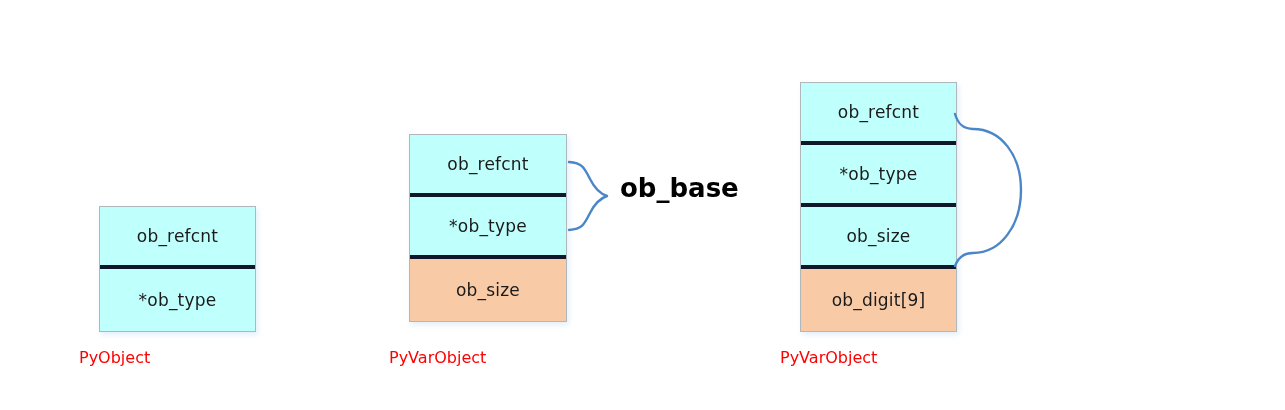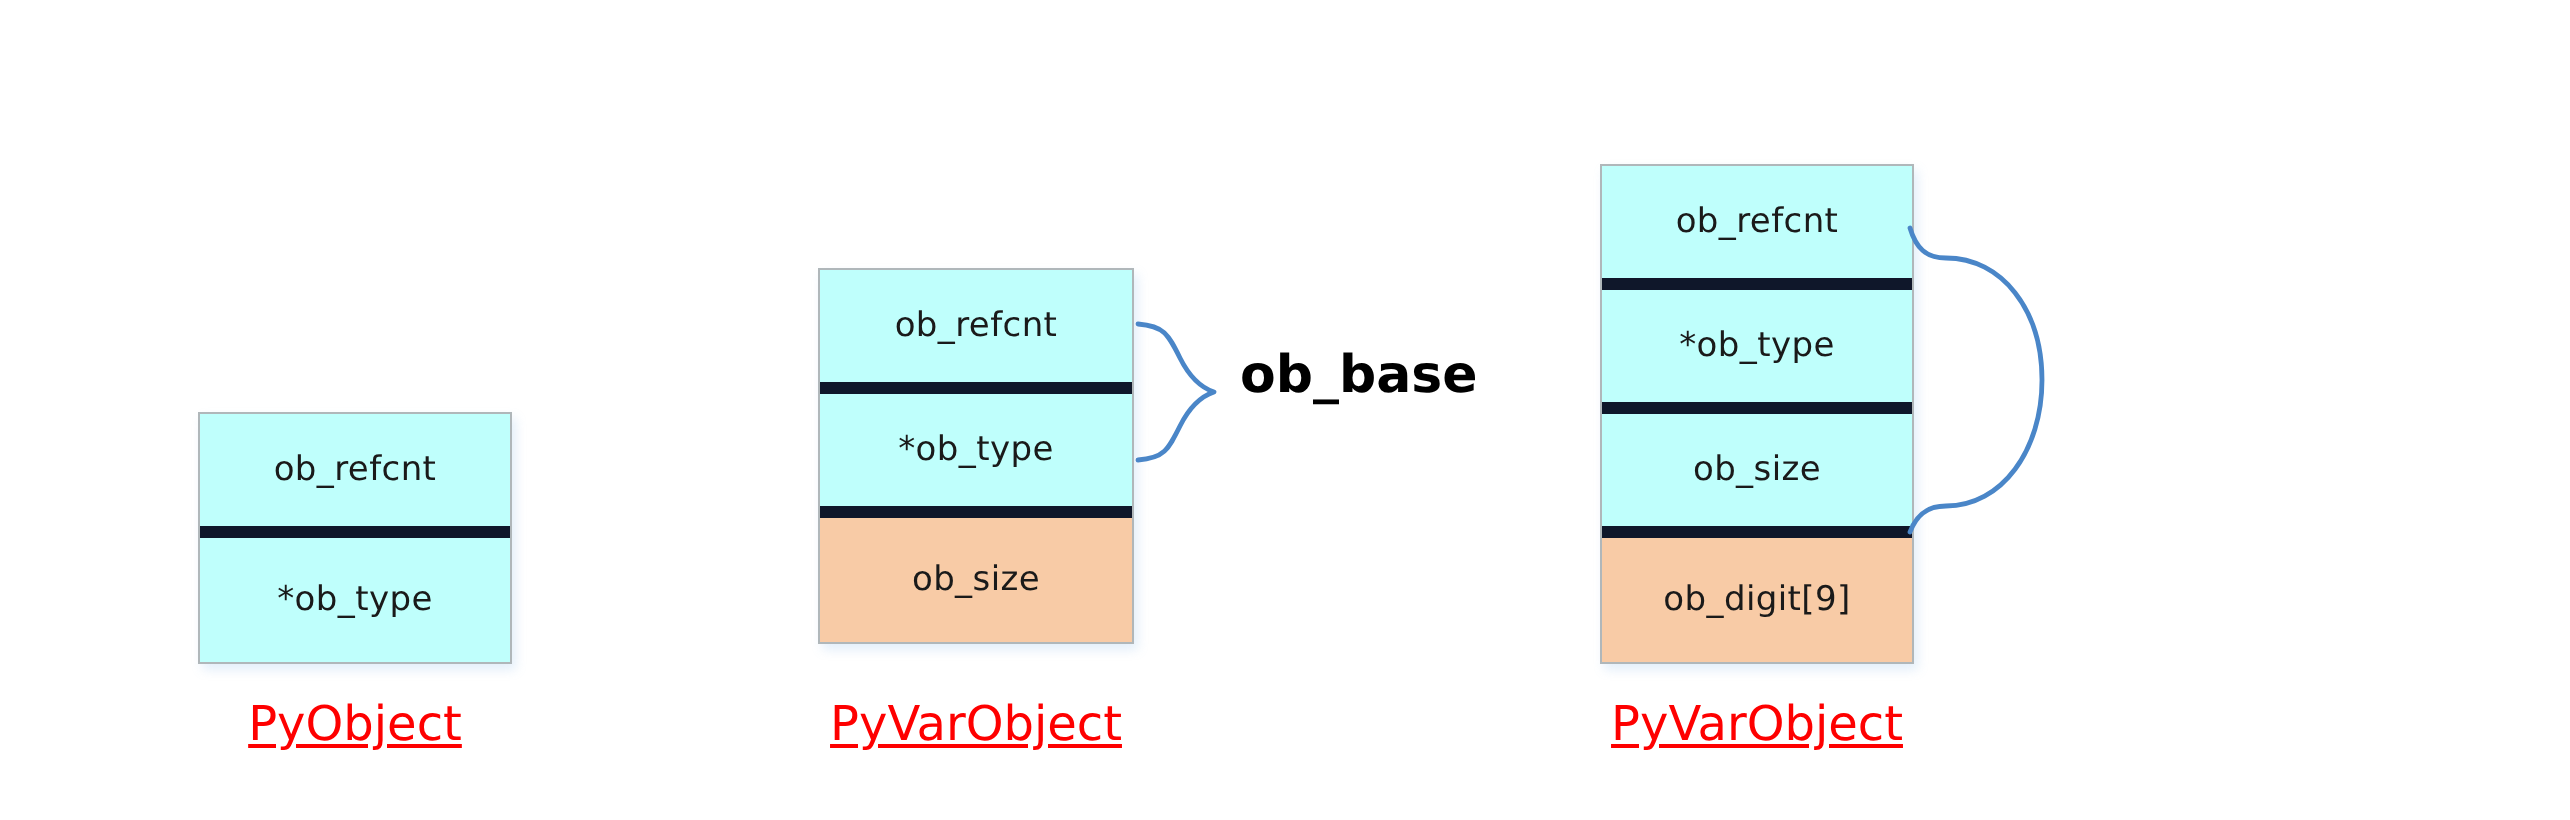--- a/index.html
+++ b/index.html
@@ -33,34 +33,33 @@
   }
   .row {
     box-sizing: border-box;
     height: 62px;
     display: flex;
     align-items: center;
     justify-content: center;
     font-size: 17px;
     color: #1a1a1a;
     letter-spacing: 0.2px;
-    border-bottom: 6px solid #0f172a;
+    border-bottom: 4px solid #0f172a;
   }
   .row:last-child { border-bottom: none; }
   .row.cyan   { background: #bffffc; }
   .row.orange { background: #f8cba6; }
 
   
   .caption {
     position: absolute;
-    text-align: center;
+    text-align: left;
     color: #fe0000;
-    font-size: 24px;
+    font-size: 16px;
     white-space: nowrap;
-    text-decoration: underline;
   }
 
   
   .brace-layer {
     position: absolute;
     left: 0; top: 0;
     width: 1285px; height: 410px;
     pointer-events: none;
   }
 

